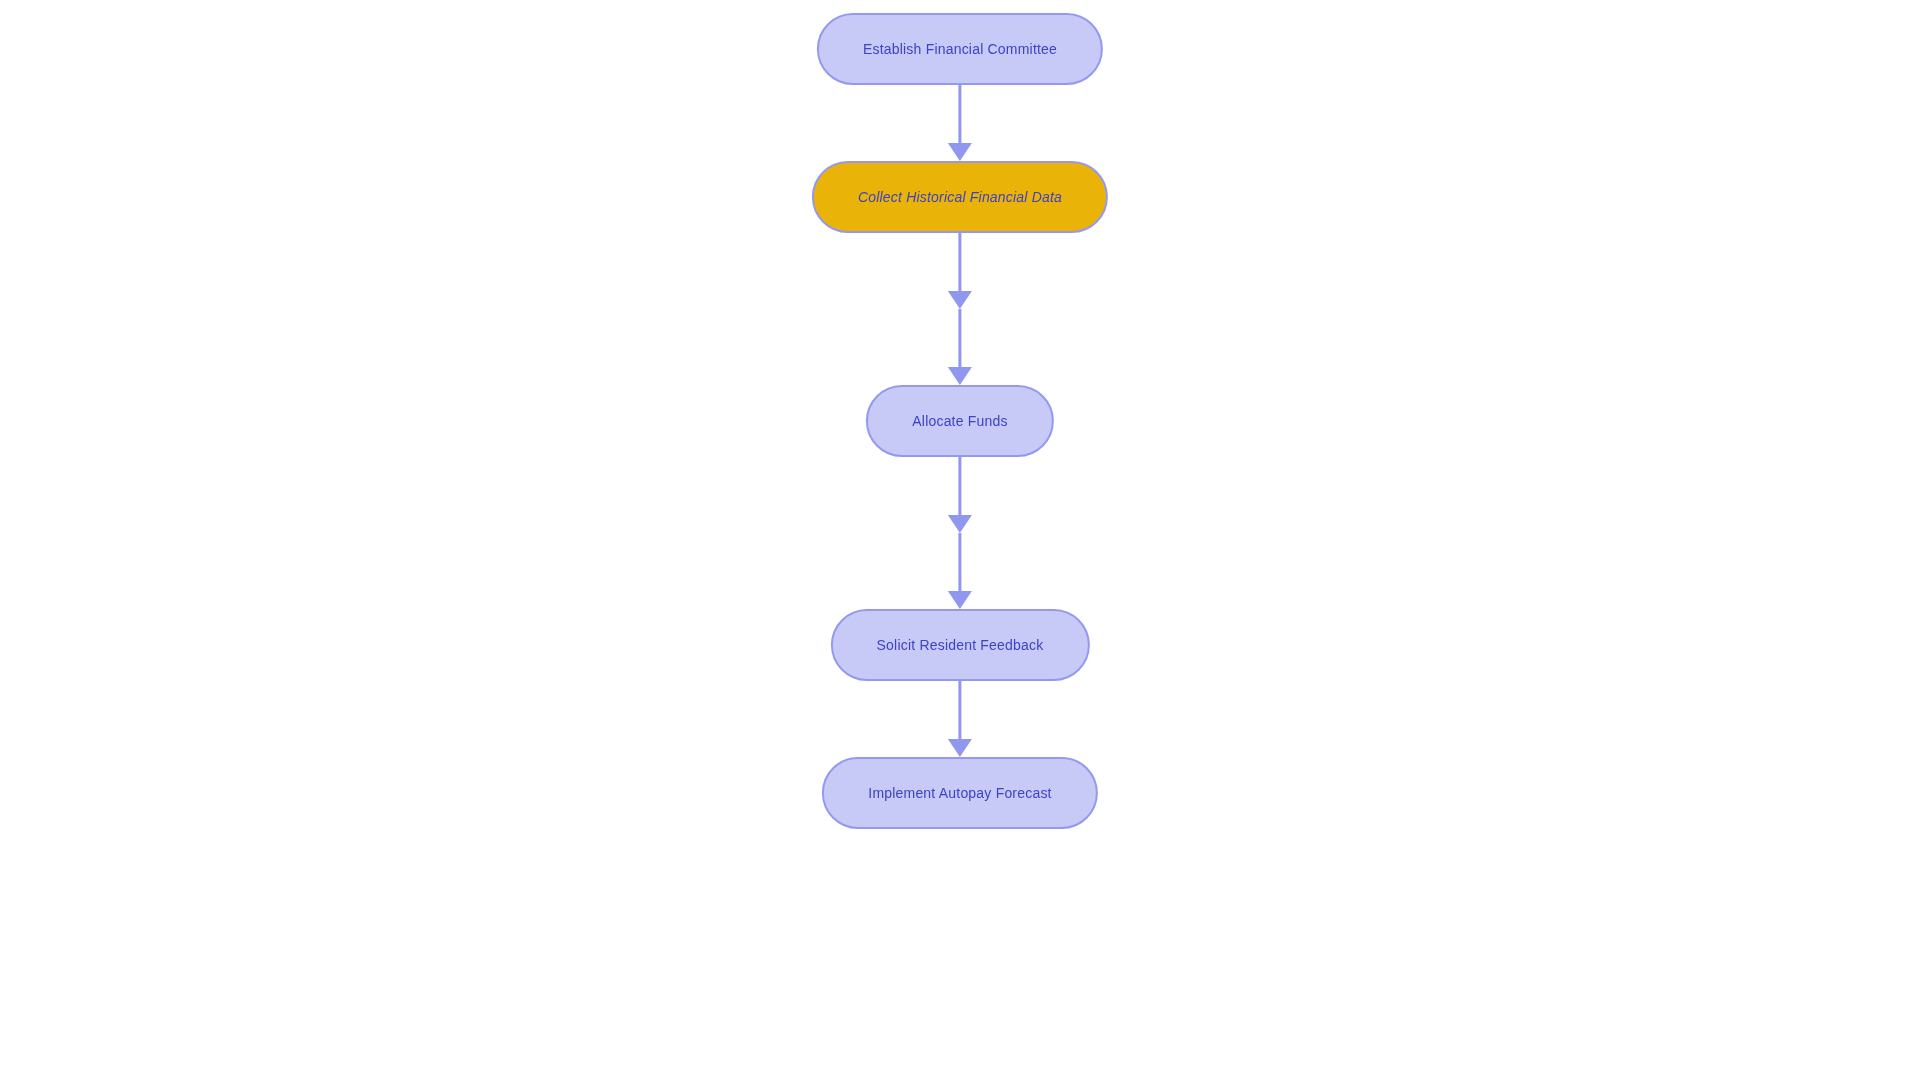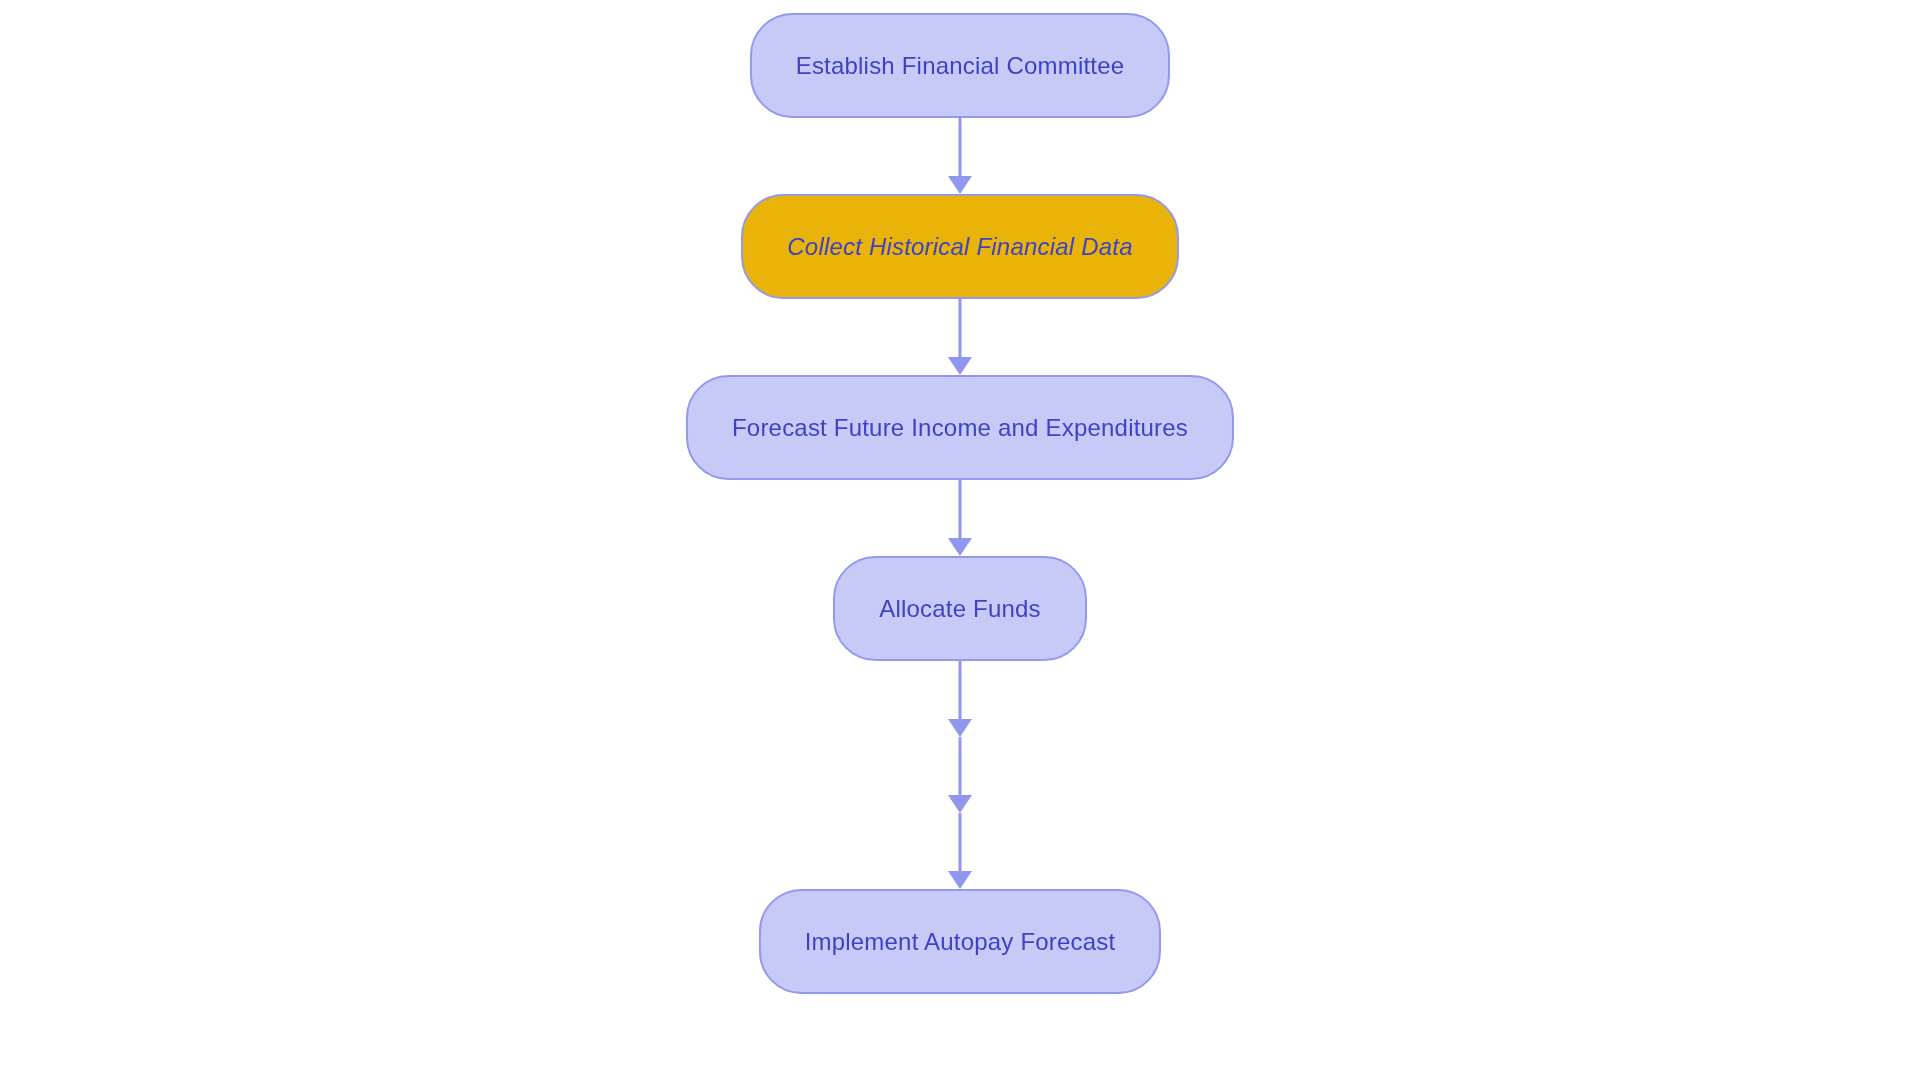--- a/index.html
+++ b/index.html
@@ -19,27 +19,27 @@
     position: absolute;
     top: 13px;
     left: 50%;
     transform: translateX(-50%);
     display: flex;
     flex-direction: column;
     align-items: center;
   }
   .flow-node {
     box-sizing: border-box;
-    height: 105px;
+    height: 72px;
     padding: 0 44px;
     border-radius: 42.5px;
     background: #c7c9f7;
     border: 2px solid #9399ef;
     color: #3d43c4;
-    font-size: 24px;
+    font-size: 14px;
     letter-spacing: 0.2px;
     display: flex;
     align-items: center;
     justify-content: center;
     white-space: nowrap;
   }
   .flow-arrow {
     position: relative;
     width: 26px;
     height: 76px;
@@ -79,38 +79,38 @@
         <div class="arrow-line" style="background: rgb(143, 151, 238);"></div>
         <div class="arrow-head" style="border-top-color: rgb(143, 151, 238);"></div>
       </div>
       <div class="flow-node" style="background: #eab308; border-color: rgb(147, 153, 239); color: rgb(61, 67, 196); font-style: italic;">
         <span>Collect Historical Financial Data</span>
       </div>
       <div class="flow-arrow">
         <div class="arrow-line" style="background: rgb(143, 151, 238);"></div>
         <div class="arrow-head" style="border-top-color: rgb(143, 151, 238);"></div>
       </div>
-      <div class="flow-node" style="background: rgb(199, 201, 247); border-color: rgb(147, 153, 239); color: rgb(61, 67, 196);">
-        <span>Forecast Future Income and Expenditures</span>
-      </div>
       <div class="flow-arrow">
         <div class="arrow-line" style="background: rgb(143, 151, 238);"></div>
         <div class="arrow-head" style="border-top-color: rgb(143, 151, 238);"></div>
       </div>
       <div class="flow-node" style="background: rgb(199, 201, 247); border-color: rgb(147, 153, 239); color: rgb(61, 67, 196); align-items: center;">
         <span>Allocate Funds</span>
       </div>
       <div class="flow-arrow">
         <div class="arrow-line" style="background: rgb(143, 151, 238);"></div>
         <div class="arrow-head" style="border-top-color: rgb(143, 151, 238);"></div>
       </div>
       <div class="flow-arrow">
         <div class="arrow-line" style="background: rgb(143, 151, 238);"></div>
         <div class="arrow-head" style="border-top-color: rgb(143, 151, 238);"></div>
       </div>
+      <div class="flow-node" style="background: rgb(199, 201, 247); border-color: rgb(147, 153, 239); color: rgb(61, 67, 196);">
+        <span>Solicit Resident Feedback</span>
+      </div>
       <div class="flow-arrow">
         <div class="arrow-line" style="background: rgb(143, 151, 238);"></div>
         <div class="arrow-head" style="border-top-color: rgb(143, 151, 238);"></div>
       </div>
       <div class="flow-node" style="background: rgb(199, 201, 247); border-color: rgb(147, 153, 239); color: rgb(61, 67, 196);">
         <span>Implement Autopay Forecast</span>
       </div>
     </div>
 </div>
 

